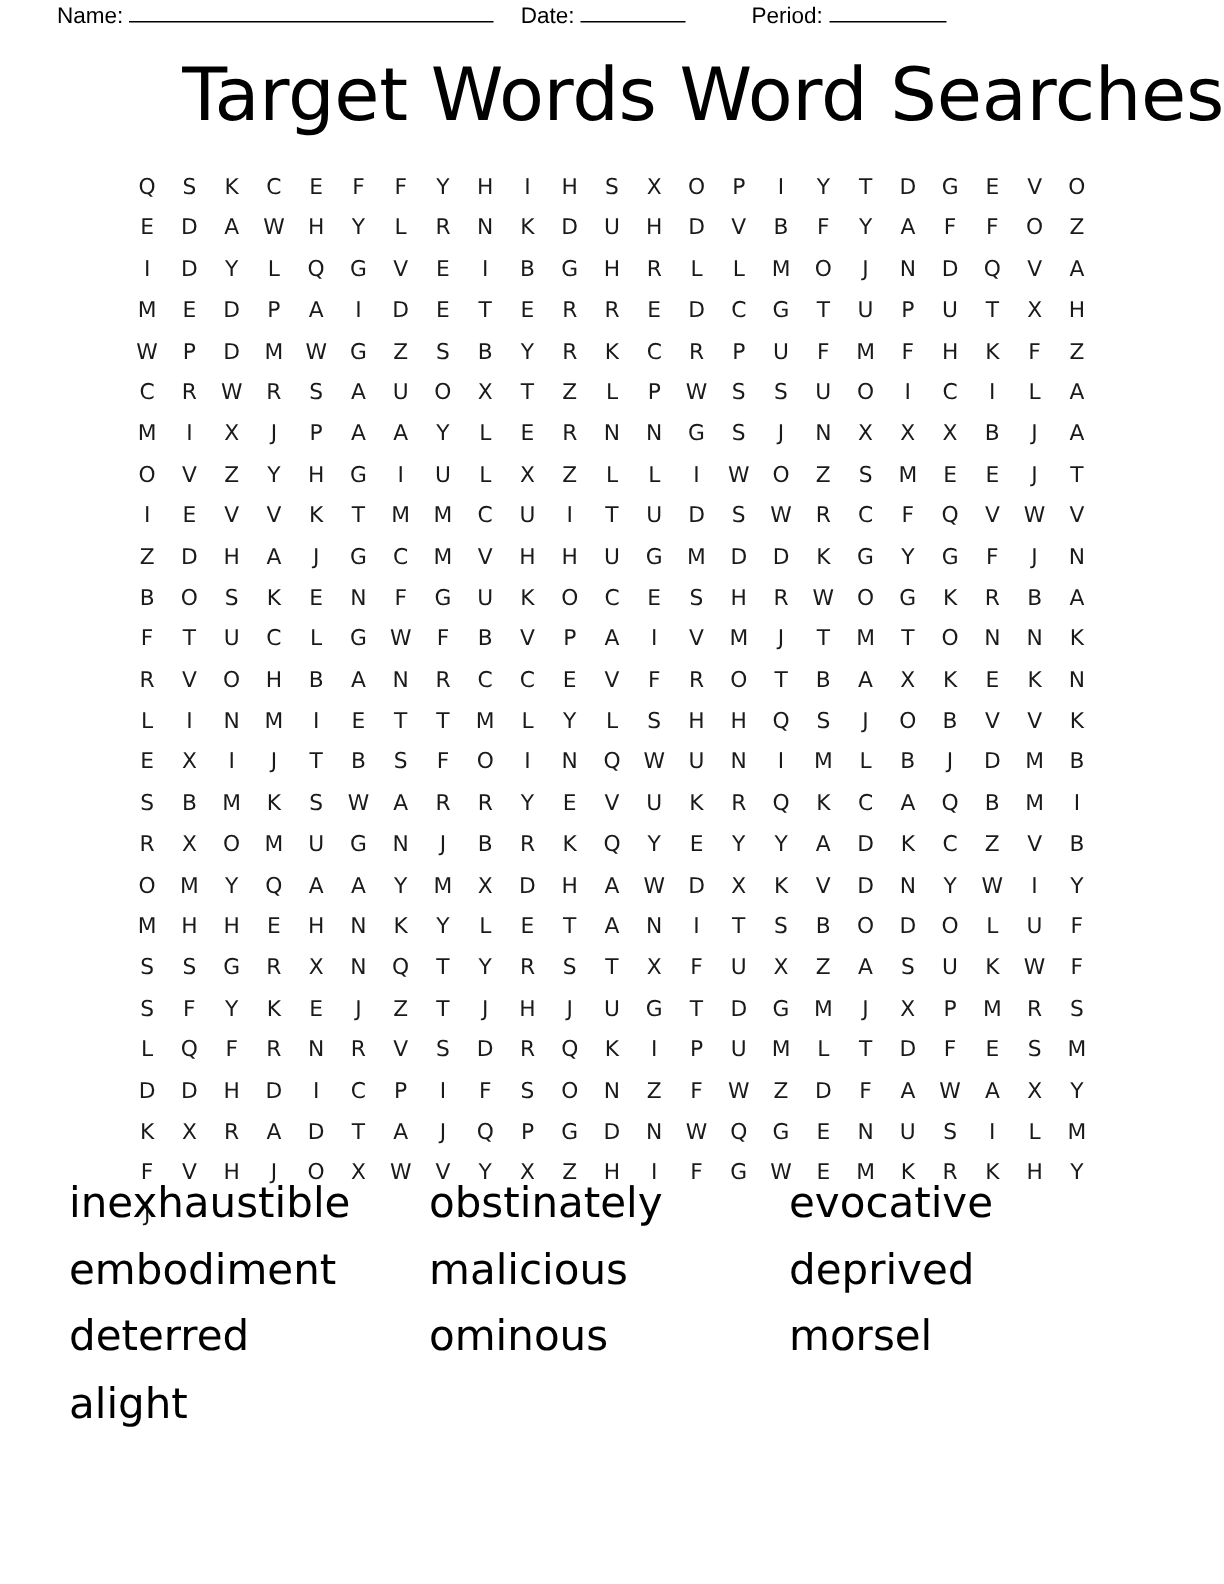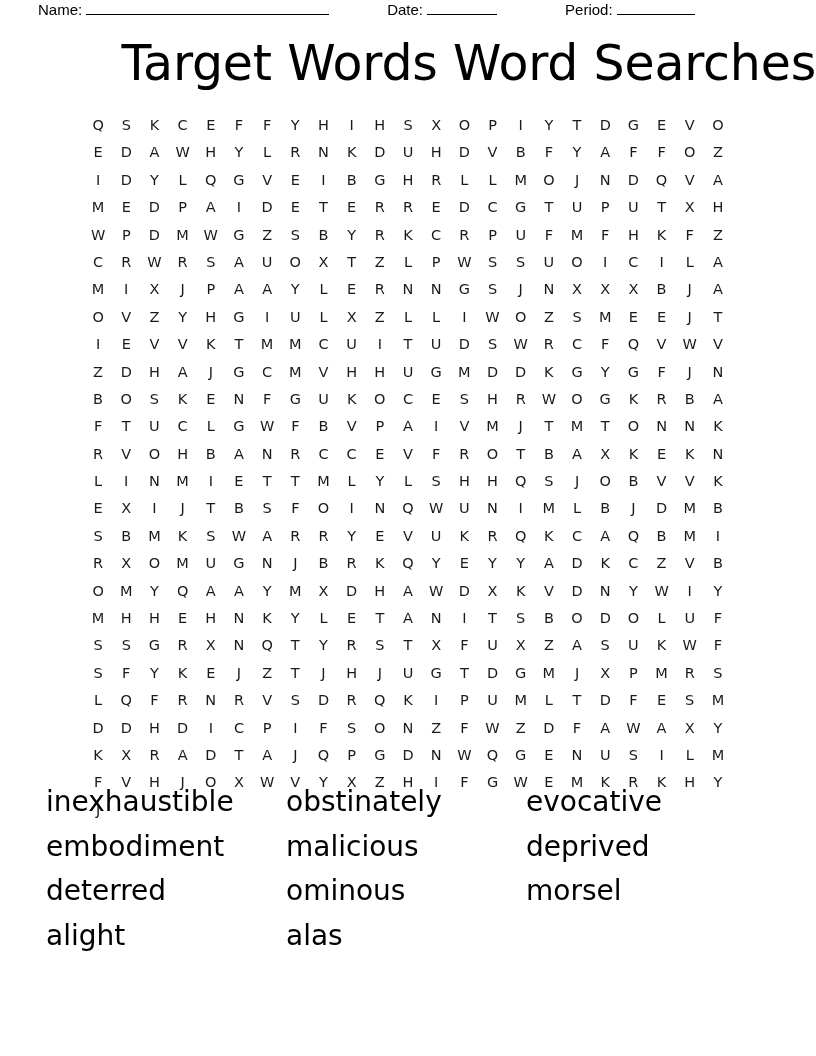--- a/index.html
+++ b/index.html
@@ -21,39 +21,38 @@
   .header-row {
     position: absolute;
     top: 0px;
     left: 0px;
     width: 816px;
     height: 26px;
     display: flex;
     align-items: flex-start;
     font-size: 15px;
     white-space: nowrap;
-    gap: 24px;
   }
   .field {
     display: inline-flex;
     align-items: baseline;
   }
   .field-label {
     font-size: 15px;
     line-height: 20px;
   }
   .field-rule {
     display: inline-block;
     border-bottom: 1px solid #000;
     height: 14px;
     margin-left: 4px;
   }
   #name-field { margin-left: 38px; }
   #name-rule  { width: 243px; }
-  #date-field { margin-left: 34px; }
+  #date-field { margin-left: 18px; }
   #date-rule  { width: 70px; }
   #period-field { margin-left: 44px; }
   #period-rule  { width: 78px; }
 
   
   .puzzle-title {
     position: absolute;
     top: 33px;
     left: 0;
     width: 816px;
@@ -717,15 +716,14 @@
     <div class="word">inexhaustible</div>
     <div class="word">obstinately</div>
     <div class="word">evocative</div>
     <div class="word">embodiment</div>
     <div class="word">malicious</div>
     <div class="word">deprived</div>
     <div class="word">deterred</div>
     <div class="word">ominous</div>
     <div class="word">morsel</div>
     <div class="word">alight</div>
-    <div class="word">alas</div>
     <div class="word empty"></div>
   </div>
 
 </body></html>

